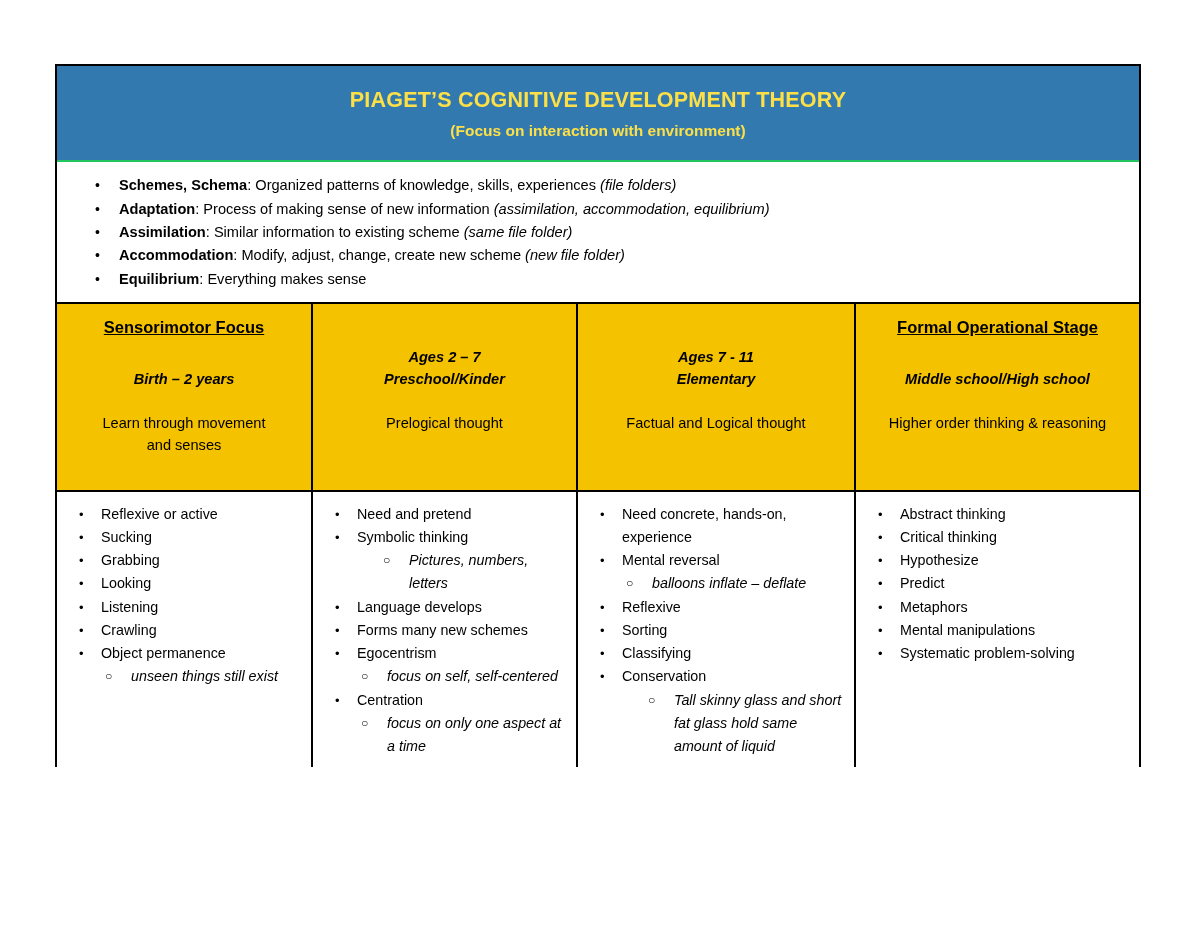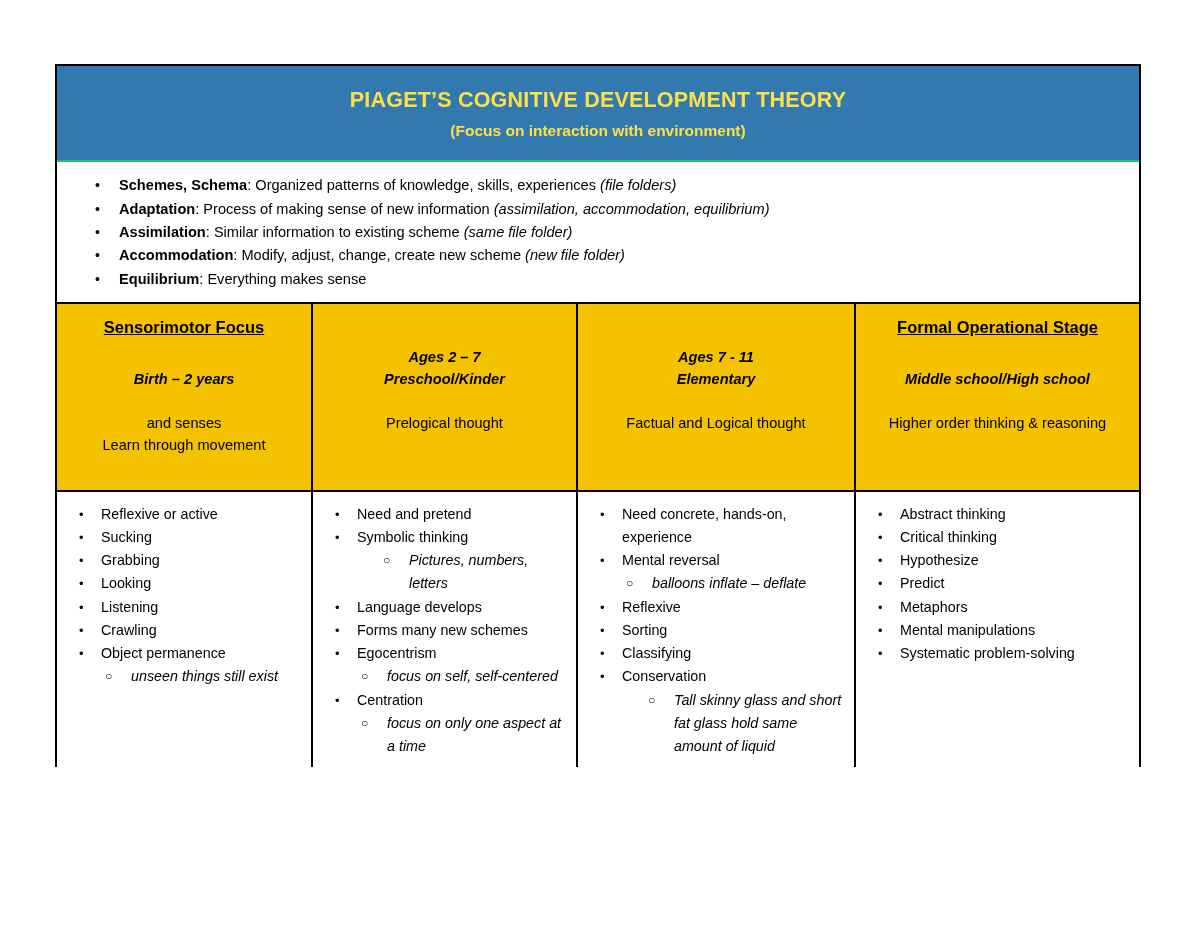--- a/index.html
+++ b/index.html
@@ -210,22 +210,22 @@
     </div>
 
     <div class="cols stage-row" id="stage-row">
         <div class="col c1">
           <div class="stage-cell">
             <div class="stage-title">Sensorimotor Focus</div>
             <div class="stage-ages">
               <div>Birth – 2 years</div>
             </div>
             <div class="stage-desc">
+              <div>Learn through movement</div>
               <div>and senses</div>
-              <div>Learn through movement</div>
             </div>
           </div>
         </div>
         <div class="col c2">
           <div class="stage-cell">
             <div class="stage-ages">
               <div>Ages 2 – 7</div>
               <div>Preschool/Kinder</div>
             </div>
             <div class="stage-desc">

